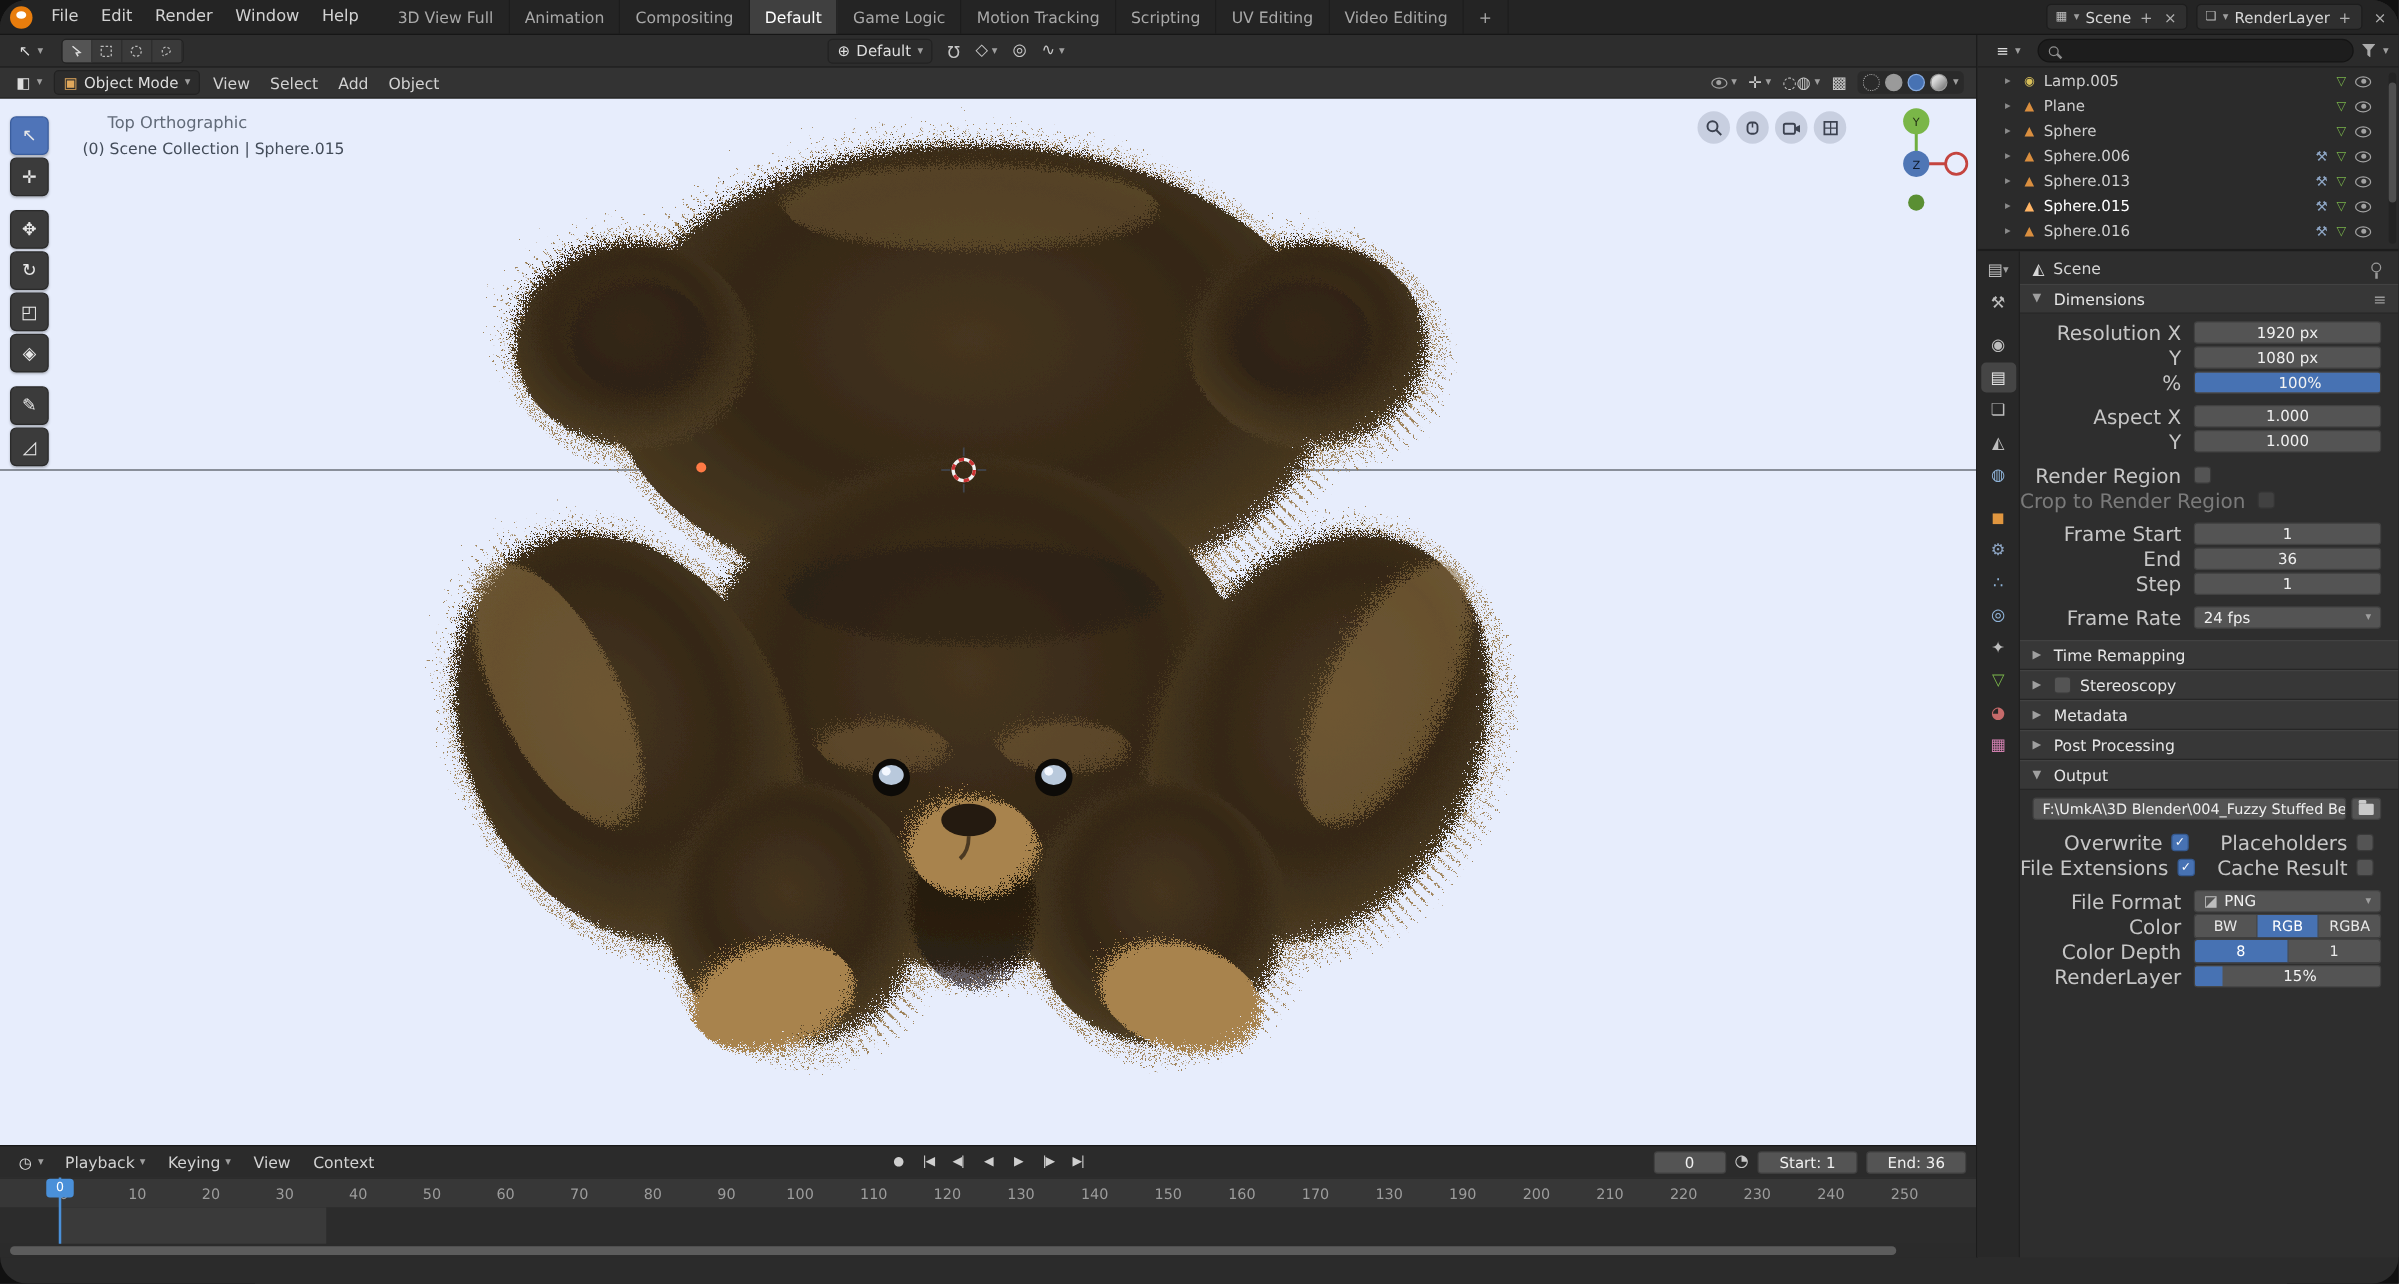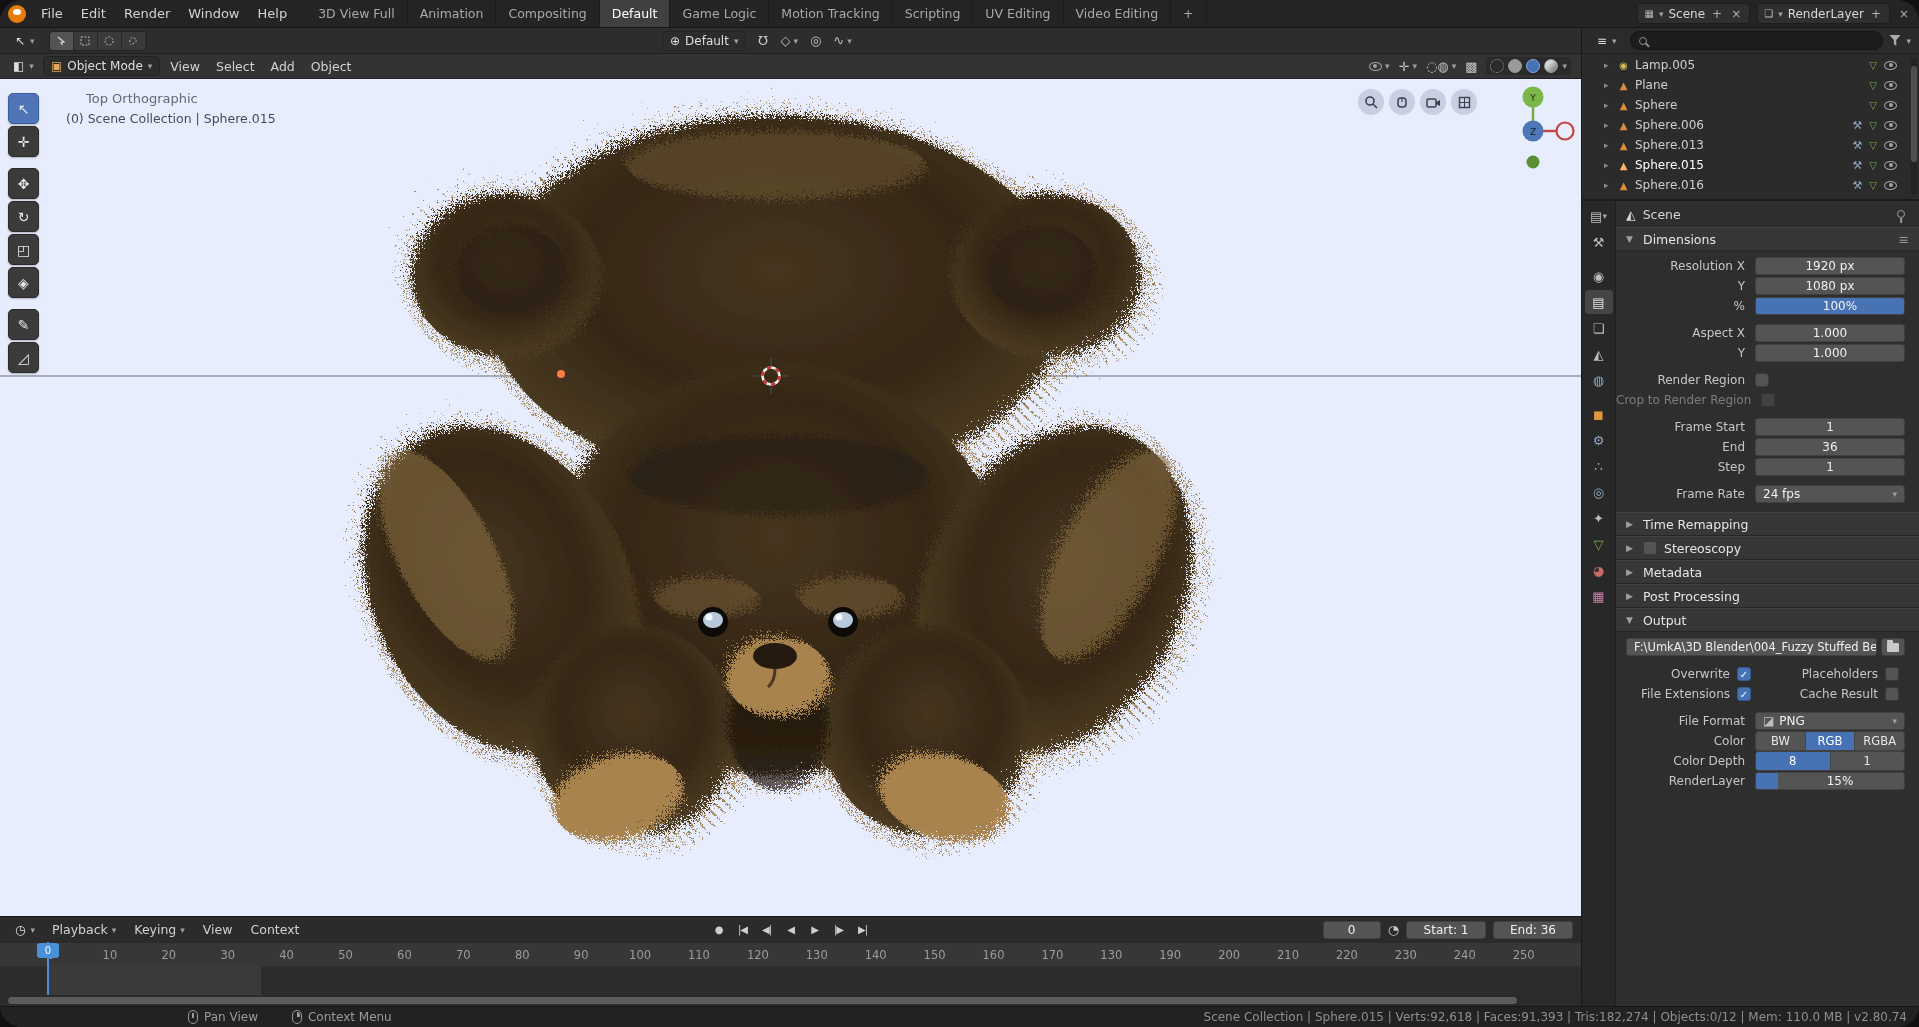--- a/index.html
+++ b/index.html
@@ -109,21 +109,21 @@
   .pticon.texture::before{content:"▦";color:#cf7fae;}
   .pcontent{flex:1;min-width:0;display:flex;flex-direction:column;overflow:hidden;}
   .pbread{height:26px;display:flex;align-items:center;gap:7px;padding:0 10px;font-size:12.5px;color:#d6d6d6;flex:0 0 auto;}
   .i-pin{width:8px;height:8px;border:1.4px solid #9a9a9a;border-radius:50%;position:relative;margin-left:auto;margin-right:4px;}
   .i-pin::after{content:"";position:absolute;left:50%;top:7px;width:1.6px;height:5px;background:#9a9a9a;transform:translateX(-50%);}
   .panelwrap{flex:1;overflow:hidden;}
   .panel-h{height:24px;display:flex;align-items:center;gap:7px;padding:0 10px;background:#373737;border-top:1px solid #424242;border-bottom:1px solid #262626;color:#e5e5e5;font-size:12.5px;}
   .panel-h .caret{width:10px;}
   .panel-body{padding:5px 0 8px 0;}
   .prow{display:flex;align-items:center;height:20px;padding-right:14px;}
-  .plabel{flex:1;text-align:right;padding-right:10px;color:#c6c6c6;font-size:12px;white-space:nowrap;}
+  .plabel{flex:1;text-align:right;padding-right:10px;color:#c6c6c6;font-size:16px;white-space:nowrap;}
   .pfieldcol{width:150px;display:flex;align-items:center;gap:5px;}
   .nf{background:#545454;border:1px solid #414141;border-radius:3px;height:18px;display:flex;align-items:center;justify-content:center;font-size:12px;color:#efefef;flex:1;white-space:nowrap;}
   .nf.left{justify-content:flex-start;padding:0 7px;gap:5px;}
   .gaprow{height:7px;}
   .cb{width:14px;height:14px;border-radius:3px;background:#545454;border:1px solid #3a3a3a;display:flex;align-items:center;justify-content:center;font-size:10px;color:#fff;flex:0 0 auto;}
   .cb.checked{background:#4772b3;border-color:#35598f;}
   .cb.dim{opacity:.5;}
   .prow2{display:grid;grid-template-columns:1fr 20px 1fr 20px;align-items:center;height:20px;padding-right:14px;column-gap:7px;}
   .prow2 .plabel{padding-right:0;}
   .seg{display:flex;flex:1;border-radius:3px;overflow:hidden;border:1px solid #414141;}
@@ -879,25 +879,14 @@
                   </span>
                 </span>
               </div>
           </div>
 
         </div>
       </div>
     </div>
   </div>
 
-  <div class="statusbar">
-    <span class="hint first">
-      <span class="mouse mmb"></span>
-      <span>Pan View</span>
-    </span>
-    <span class="hint">
-      <span class="mouse rmb"></span>
-      <span>Context Menu</span>
-    </span>
-    <span class="stats">Scene Collection | Sphere.015 | Verts:92,618 | Faces:91,393 | Tris:182,274 | Objects:0/12 | Mem: 110.0 MB | v2.80.74</span>
-  </div>
 
 </div>
 
 </body></html>

